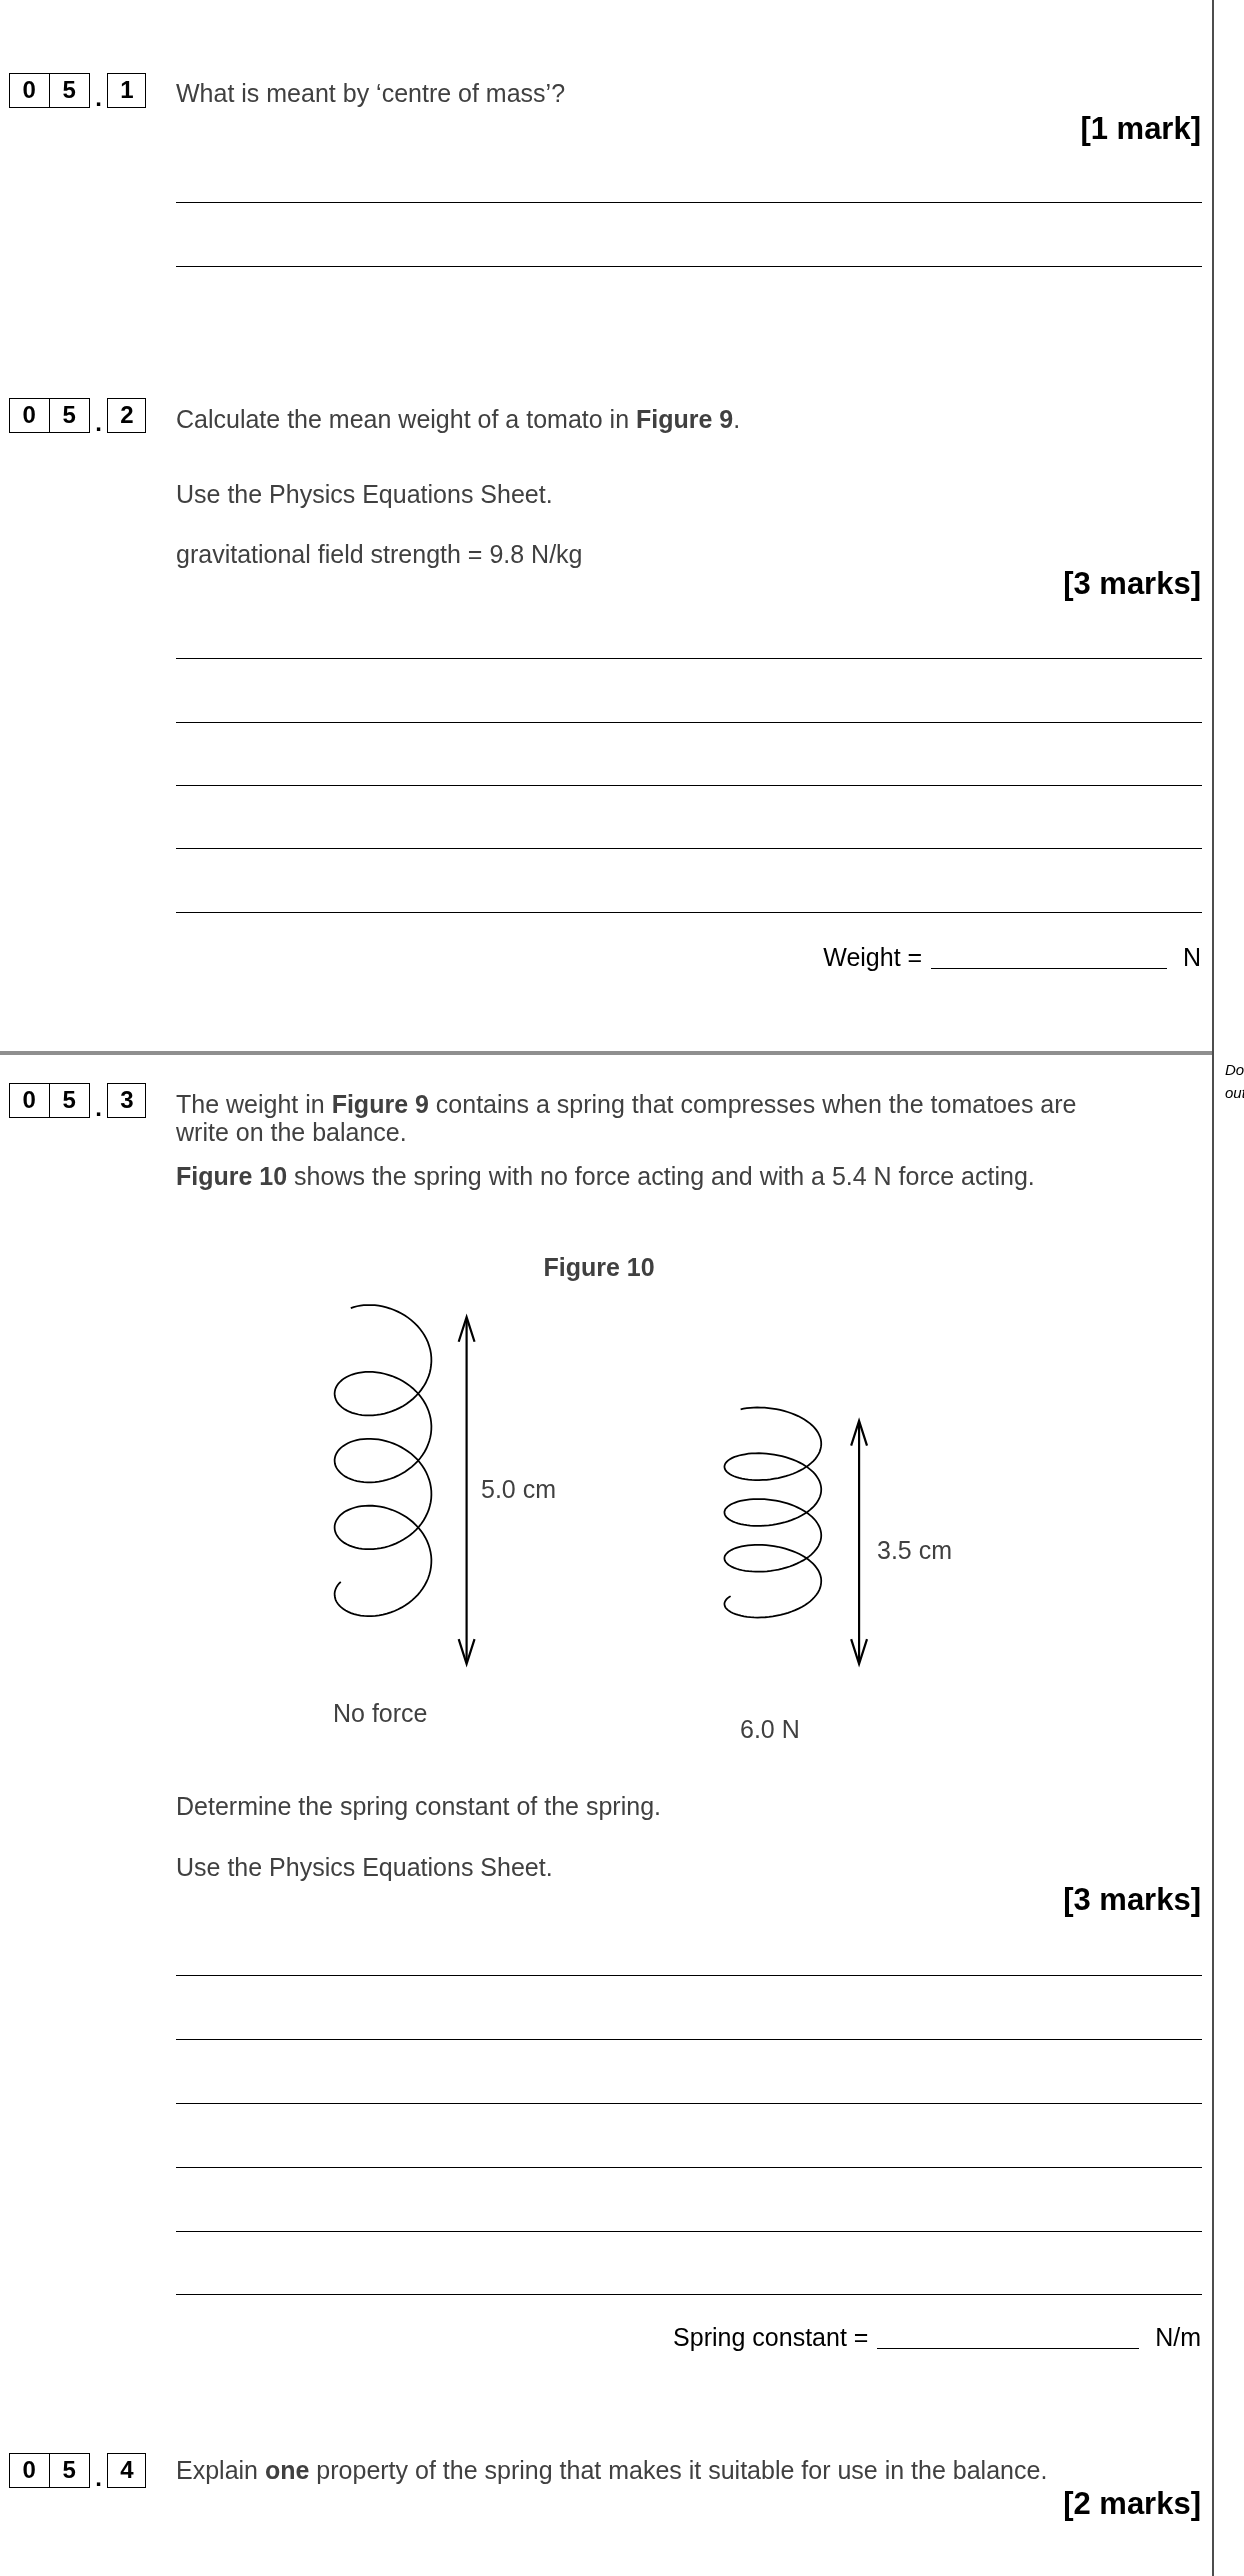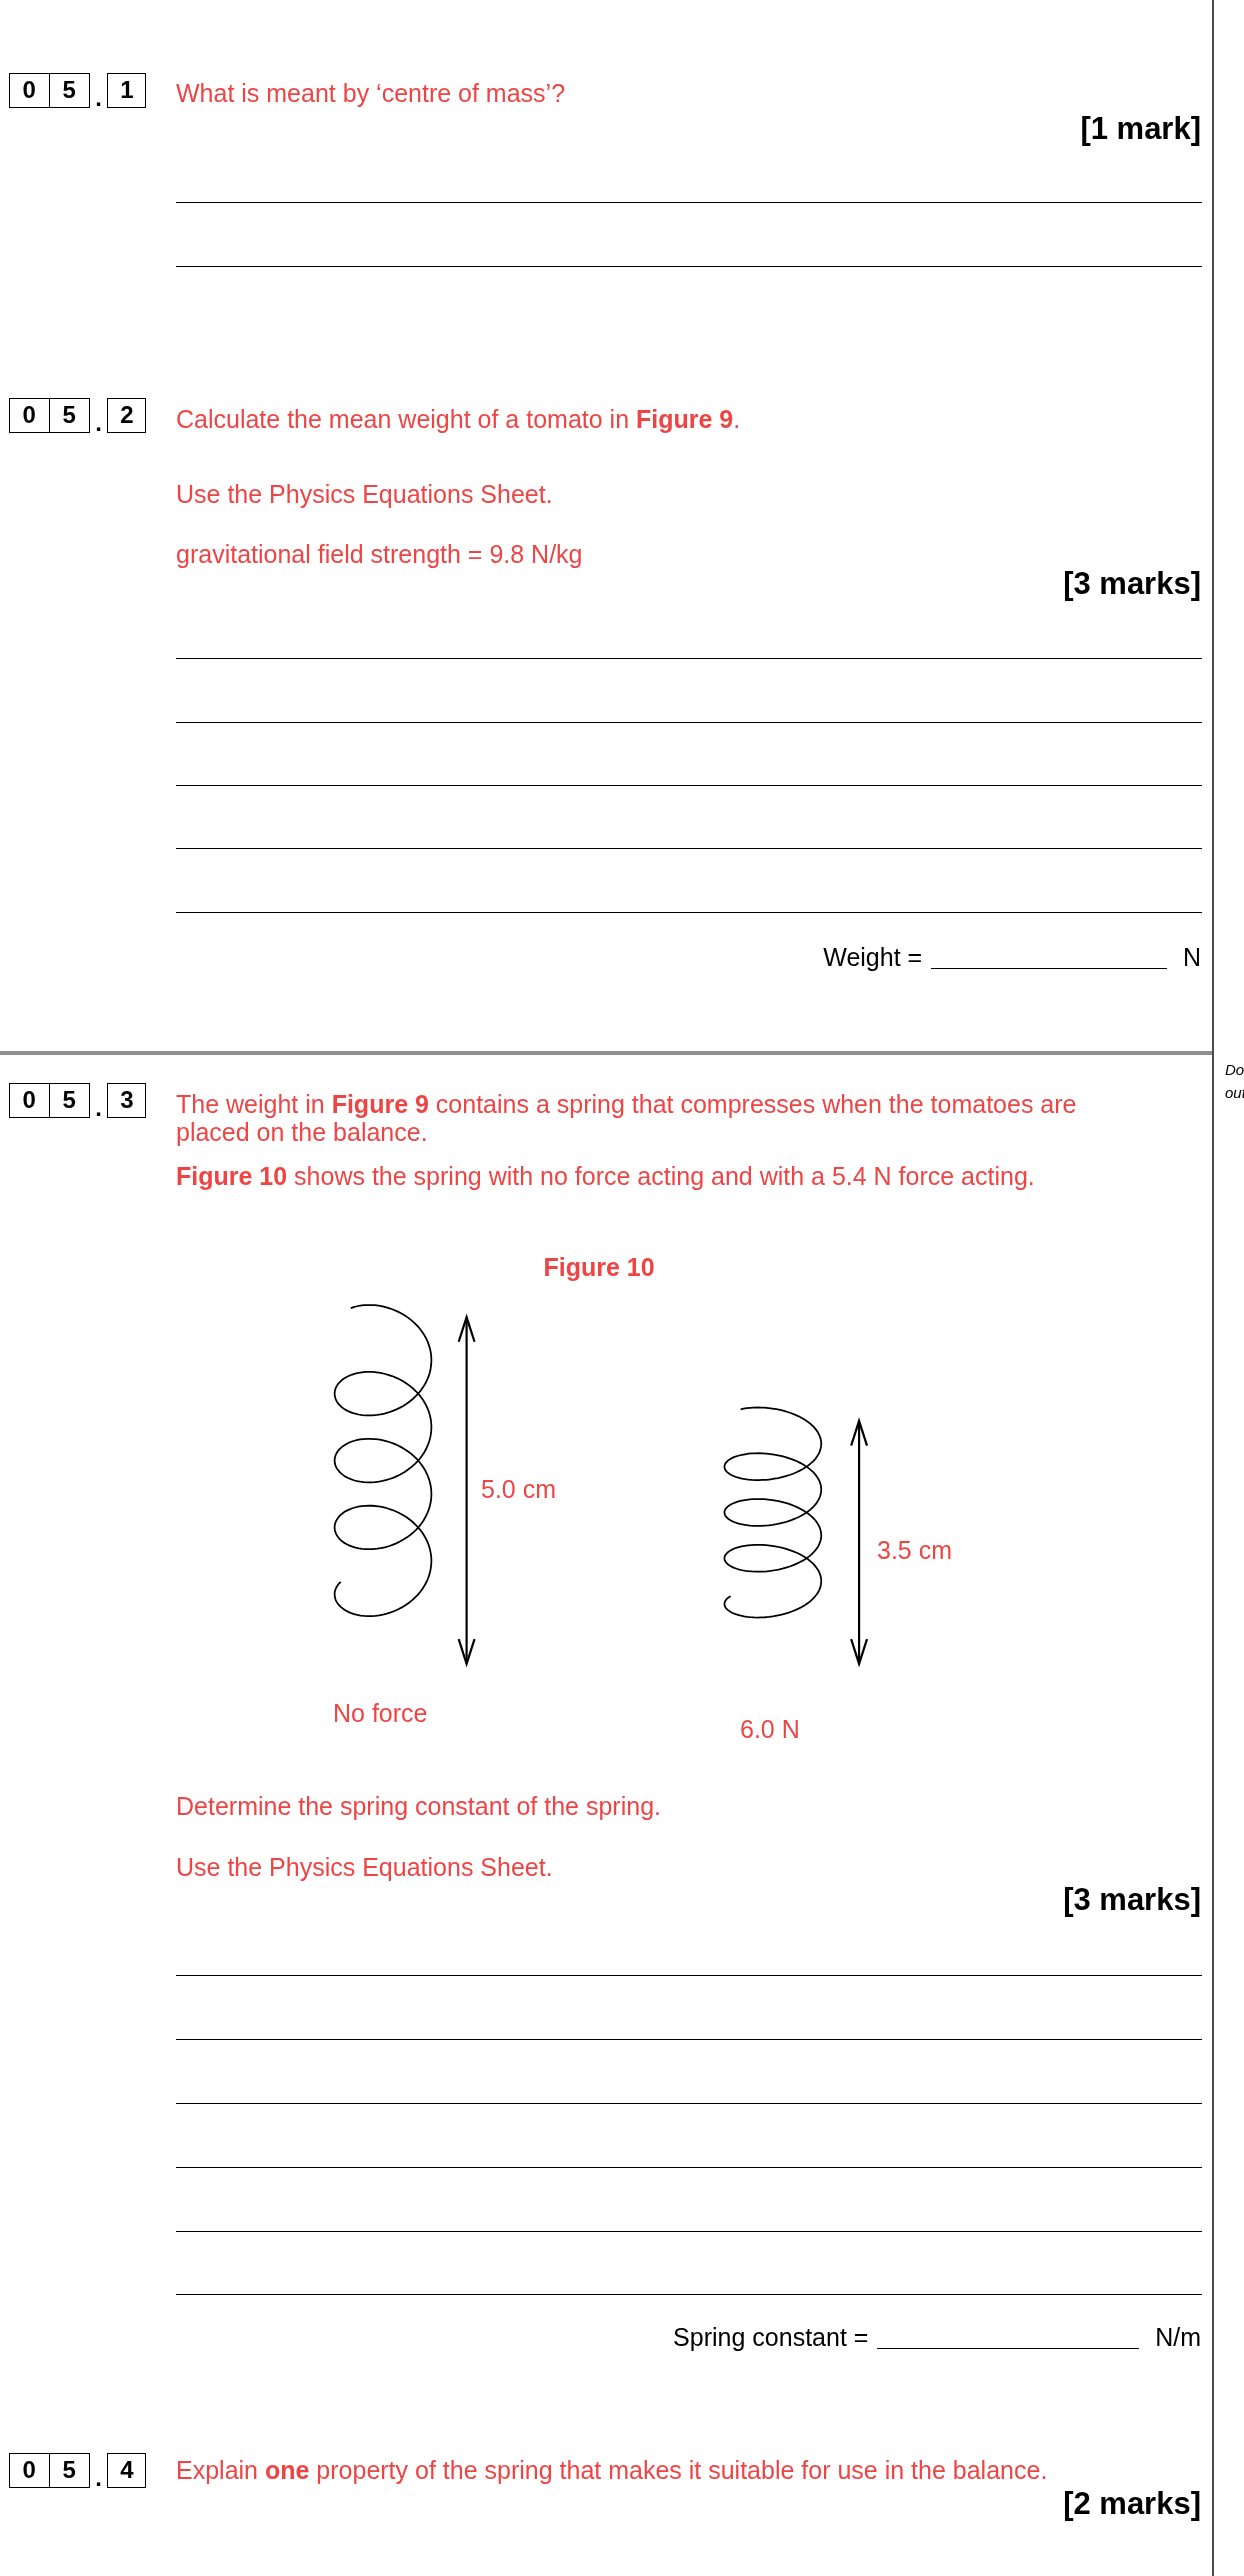--- a/index.html
+++ b/index.html
@@ -5,21 +5,21 @@
   html,body{margin:0;padding:0;}
   body{
     position:relative;
     width:1244px;height:2576px;
     background:#ffffff;
     overflow:hidden;
     font-family:"Liberation Sans", sans-serif;
     color:#000;
   }
   .abs{position:absolute;}
-  .txt{font-size:25px;line-height:28px;white-space:nowrap;color:#ef4444;}
+  .txt{font-size:25px;line-height:28px;white-space:nowrap;color:#404040;}
   .center{text-align:center;}
   .bold{font-weight:bold;}
   .marks{position:absolute;right:43px;font-weight:bold;font-size:31px;line-height:26.4px;white-space:nowrap;}
   .ansline{position:absolute;left:176px;width:1026px;height:0;border-top:1.8px solid #000;}
   .qnum{position:absolute;left:8.8px;display:flex;align-items:flex-end;}
   .qbox{display:flex;border:1.8px solid #000;height:35px;box-sizing:border-box;background:#fff;}
   .qcell{width:39px;text-align:center;font-weight:bold;font-size:24px;line-height:31px;}
   .qcell+.qcell{border-left:1.8px solid #000;}
   .qcell-single{width:37px;text-align:center;font-weight:bold;font-size:24px;line-height:31px;}
   .qsep{width:17.6px;text-align:center;font-weight:bold;font-size:24px;line-height:21px;align-self:flex-end;}
@@ -85,21 +85,21 @@
   <div class="qbox">
     <div class="qcell">0</div>
     <div class="qcell">5</div>
   </div>
   <div class="qsep">.</div>
   <div class="qbox">
     <div class="qcell-single">3</div>
   </div>
 </div>
 <div class="abs txt" style="left:176px;top:1090px;"><span>The weight in </span><b>Figure 9</b><span> contains a spring that compresses when the tomatoes are</span></div>
-<div class="abs txt" style="left:176px;top:1118px;">placed on the balance.</div>
+<div class="abs txt" style="left:176px;top:1118px;">write on the balance.</div>
 <div class="abs txt" style="left:176px;top:1162px;"><b>Figure 10</b><span> shows the spring with no force acting and with a 5.4 N force acting.</span></div>
 
 <div class="abs txt bold center" style="left:238px;top:1253px;width:722px;">Figure 10</div>
 
 <svg class="abs" style="left:264px;top:1259px;" width="722" height="484" viewBox="0 0 820 550">
   <path fill="none" stroke="#000" stroke-width="2" d="M98.4,55.9L101.7,54.7L105.4,53.7L109.2,53.0L113.1,52.5L117.2,52.3L121.4,52.3L125.7,52.5L130.1,53.1L134.5,53.9L138.9,55.0L143.3,56.3L147.6,57.9L151.8,59.8L156.0,61.9L159.9,64.3L163.8,66.9L167.4,69.7L170.9,72.8L174.1,76.0L177.1,79.5L179.8,83.1L182.2,86.9L184.3,90.8L186.1,94.8L187.5,99.0L188.7,103.2L189.5,107.4L189.9,111.8L190.0,116.1L189.7,120.4L189.1,124.7L188.2,128.9L186.9,133.1L185.2,137.2L183.3,141.2L181.0,145.0L178.4,148.7L175.6,152.3L172.5,155.6L169.2,158.8L165.6,161.7L161.9,164.5L158.0,167.0L153.9,169.2L149.7,171.2L145.4,172.9L141.1,174.4L136.7,175.6L132.3,176.6L127.9,177.2L123.6,177.6L119.3,177.8L115.2,177.6L111.1,177.3L107.2,176.7L103.5,175.8L100.0,174.8L96.7,173.5L93.7,172.0L90.9,170.4L88.4,168.6L86.3,166.6L84.4,164.6L82.8,162.4L81.6,160.1L80.7,157.8L80.2,155.4L80.0,153.1L80.2,150.7L80.7,148.3L81.6,146.0L82.8,143.7L84.3,141.5L86.2,139.5L88.4,137.5L90.8,135.7L93.6,134.1L96.6,132.6L99.9,131.3L103.4,130.2L107.1,129.4L111.0,128.8L115.0,128.4L119.1,128.3L123.4,128.4L127.7,128.8L132.1,129.4L136.5,130.4L140.9,131.6L145.3,133.0L149.5,134.8L153.7,136.7L157.8,139.0L161.7,141.5L165.5,144.2L169.1,147.1L172.4,150.3L175.5,153.6L178.3,157.1L180.9,160.8L183.2,164.7L185.1,168.7L186.8,172.7L188.1,176.9L189.1,181.2L189.7,185.5L190.0,189.8L189.9,194.1L189.5,198.4L188.7,202.7L187.6,206.9L186.1,211.0L184.4,215.1L182.3,219.0L179.9,222.8L177.2,226.4L174.2,229.9L171.0,233.1L167.6,236.2L163.9,239.0L160.1,241.7L156.1,244.0L152.0,246.2L147.8,248.1L143.4,249.7L139.1,251.0L134.7,252.1L130.3,252.9L125.9,253.5L121.6,253.7L117.4,253.8L113.3,253.5L109.3,253.1L105.5,252.3L101.9,251.4L98.5,250.2L95.3,248.9L92.4,247.3L89.8,245.6L87.4,243.7L85.4,241.7L83.6,239.6L82.2,237.4L81.1,235.1L80.4,232.8L80.1,230.4L80.0,228.0L80.4,225.6L81.0,223.3L82.1,221.0L83.4,218.7L85.1,216.6L87.1,214.6L89.5,212.7L92.1,211.0L95.0,209.4L98.1,208.0L101.5,206.8L105.1,205.8L108.8,205.1L112.8,204.6L116.9,204.3L121.1,204.3L125.4,204.6L129.8,205.1L134.1,205.9L138.5,206.9L142.9,208.2L147.2,209.8L151.5,211.7L155.6,213.8L159.6,216.1L163.5,218.7L167.2,221.5L170.6,224.6L173.9,227.8L176.8,231.2L179.6,234.9L182.0,238.6L184.1,242.5L185.9,246.6L187.4,250.7L188.6,254.9L189.4,259.2L189.9,263.5L190.0,267.8L189.8,272.1L189.2,276.4L188.2,280.7L187.0,284.8L185.4,288.9L183.4,292.9L181.2,296.8L178.7,300.5L175.9,304.1L172.8,307.4L169.5,310.6L165.9,313.6L162.2,316.3L158.3,318.8L154.2,321.1L150.0,323.1L145.8,324.9L141.4,326.4L137.0,327.6L132.6,328.5L128.3,329.2L123.9,329.7L119.7,329.8L115.5,329.7L111.4,329.4L107.5,328.8L103.8,328.0L100.3,326.9L97.0,325.7L93.9,324.2L91.1,322.6L88.6,320.8L86.4,318.9L84.5,316.8L82.9,314.6L81.7,312.4L80.8,310.1L80.2,307.7L80.0,305.3L80.1,302.9L80.6,300.5L81.5,298.2L82.7,295.9L84.2,293.8L86.0,291.7L88.2,289.7L90.6,287.9L93.4,286.2L96.4,284.8L99.6,283.5L103.1,282.4L106.8,281.5L110.6,280.9L114.7,280.5L118.8,280.3L123.1,280.4L127.4,280.8L131.8,281.4L136.2,282.3L140.6,283.5L144.9,285.0L149.2,286.7L153.4,288.6L157.5,290.8L161.4,293.3L165.2,296.0L168.8,298.9L172.1,302.1L175.3,305.4L178.1,308.9L180.7,312.6L183.0,316.4L185.0,320.4L186.7,324.5L188.0,328.6L189.0,332.9L189.7,337.2L190.0,341.5L189.9,345.8L189.5,350.1L188.8,354.4L187.7,358.6L186.3,362.8L184.5,366.8L182.4,370.7L180.1,374.5L177.4,378.2L174.5,381.7L171.3,384.9L167.9,388.0L164.2,390.9L160.4,393.5L156.4,395.9L152.3,398.1L148.1,400.0L143.8,401.6L139.4,403.0L135.0,404.1L130.6,404.9L126.3,405.5L121.9,405.8L117.7,405.8L113.6,405.6L109.6,405.2L105.8,404.5L102.2,403.5L98.7,402.4L95.6,401.0L92.6,399.5L90.0,397.8L87.6,395.9L85.5,393.9L83.7,391.8L82.3,389.6L81.2,387.3L80.5,385.0L80.1,382.6L80.0,380.2L80.3,377.8L81.0,375.5L82.0,373.2L83.3,371.0L85.0,368.8L87.0,366.8"></path>
   <path fill="none" stroke="#000" stroke-width="2" d="M541.4,170.8L544.7,170.1L548.4,169.5L552.2,169.1L556.1,168.8L560.2,168.7L564.4,168.8L568.7,169.0L573.1,169.4L577.5,169.9L581.9,170.6L586.3,171.5L590.6,172.6L594.8,173.9L599.0,175.3L602.9,176.8L606.8,178.5L610.4,180.4L613.9,182.4L617.1,184.6L620.1,186.8L622.8,189.2L625.2,191.6L627.3,194.2L629.1,196.8L630.5,199.5L631.7,202.3L632.5,205.1L632.9,207.9L633.0,210.7L632.7,213.5L632.1,216.3L631.2,219.1L629.9,221.8L628.2,224.5L626.3,227.1L624.0,229.6L621.4,232.0L618.6,234.3L615.5,236.5L612.2,238.6L608.6,240.5L604.9,242.3L601.0,244.0L596.9,245.5L592.7,246.8L588.4,247.9L584.1,248.9L579.7,249.7L575.3,250.4L570.9,250.9L566.6,251.1L562.3,251.3L558.2,251.2L554.1,251.0L550.2,250.7L546.5,250.2L543.0,249.6L539.7,248.8L536.7,247.9L533.9,246.9L531.4,245.7L529.3,244.5L527.4,243.2L525.8,241.9L524.6,240.5L523.7,239.0L523.2,237.5L523.0,236.0L523.2,234.5L523.7,233.1L524.6,231.6L525.8,230.2L527.3,228.8L529.2,227.5L531.4,226.3L533.8,225.2L536.6,224.2L539.6,223.3L542.9,222.5L546.4,221.9L550.1,221.3L554.0,221.0L558.0,220.8L562.1,220.7L566.4,220.9L570.7,221.2L575.1,221.6L579.5,222.3L583.9,223.1L588.3,224.0L592.5,225.2L596.7,226.5L600.8,228.0L604.7,229.6L608.5,231.4L612.1,233.3L615.4,235.4L618.5,237.6L621.3,239.9L623.9,242.3L626.2,244.8L628.1,247.4L629.8,250.1L631.1,252.8L632.1,255.6L632.7,258.4L633.0,261.2L632.9,264.0L632.5,266.8L631.7,269.6L630.6,272.4L629.1,275.1L627.4,277.7L625.3,280.3L622.9,282.7L620.2,285.1L617.2,287.4L614.0,289.5L610.6,291.5L606.9,293.4L603.1,295.1L599.1,296.7L595.0,298.1L590.8,299.4L586.4,300.4L582.1,301.3L577.7,302.1L573.3,302.6L568.9,303.0L564.6,303.3L560.4,303.3L556.3,303.2L552.3,302.9L548.5,302.5L544.9,301.9L541.5,301.2L538.3,300.4L535.4,299.4L532.8,298.4L530.4,297.2L528.4,296.0L526.6,294.6L525.2,293.3L524.1,291.8L523.4,290.4L523.1,288.9L523.0,287.4L523.4,285.9L524.0,284.4L525.1,283.0L526.4,281.6L528.1,280.3L530.1,279.0L532.5,277.8L535.1,276.8L538.0,275.8L541.1,274.9L544.5,274.2L548.1,273.6L551.8,273.2L555.8,272.9L559.9,272.8L564.1,272.8L568.4,273.0L572.8,273.4L577.1,273.9L581.5,274.6L585.9,275.5L590.2,276.6L594.5,277.8L598.6,279.2L602.6,280.7L606.5,282.5L610.2,284.3L613.6,286.3L616.9,288.4L619.8,290.7L622.6,293.0L625.0,295.5L627.1,298.0L628.9,300.7L630.4,303.4L631.6,306.1L632.4,308.9L632.9,311.7L633.0,314.5L632.8,317.3L632.2,320.2L631.2,322.9L630.0,325.7L628.4,328.3L626.4,330.9L624.2,333.5L621.7,335.9L618.9,338.2L615.8,340.4L612.5,342.5L608.9,344.4L605.2,346.2L601.3,347.9L597.2,349.4L593.0,350.7L588.8,351.9L584.4,352.9L580.0,353.7L575.6,354.4L571.3,354.9L566.9,355.2L562.7,355.3L558.5,355.3L554.4,355.1L550.5,354.8L546.8,354.3L543.3,353.7L540.0,352.9L536.9,352.0L534.1,351.0L531.6,349.9L529.4,348.7L527.5,347.4L525.9,346.0L524.7,344.6L523.8,343.2L523.2,341.7L523.0,340.2L523.1,338.7L523.6,337.2L524.5,335.8L525.7,334.4L527.2,333.0L529.0,331.7L531.2,330.5L533.6,329.3L536.4,328.3L539.4,327.4L542.6,326.6L546.1,326.0L549.8,325.4L553.6,325.1L557.7,324.8L561.8,324.8L566.1,324.9L570.4,325.2L574.8,325.6L579.2,326.3L583.6,327.0L587.9,328.0L592.2,329.1L596.4,330.5L600.5,331.9L604.4,333.5L608.2,335.3L611.8,337.2L615.1,339.3L618.3,341.5L621.1,343.8L623.7,346.2L626.0,348.7L628.0,351.3L629.7,353.9L631.0,356.7L632.0,359.4L632.7,362.2L633.0,365.0L632.9,367.9L632.5,370.7L631.8,373.5L630.7,376.2L629.3,378.9L627.5,381.6L625.4,384.1L623.1,386.6L620.4,389.0L617.5,391.3L614.3,393.4L610.9,395.4L607.2,397.3L603.4,399.0L599.4,400.6L595.3,402.1L591.1,403.3L586.8,404.4L582.4,405.3L578.0,406.1L573.6,406.7L569.3,407.1L564.9,407.3L560.7,407.4L556.6,407.3L552.6,407.0L548.8,406.6L545.2,406.0L541.7,405.3L538.6,404.5L535.6,403.6L533.0,402.5L530.6,401.4L528.5,400.1L526.7,398.8L525.3,397.4L524.2,396.0L523.5,394.5L523.1,393.0L523.0,391.5L523.3,390.1L524.0,388.6L525.0,387.1L526.3,385.7L528.0,384.4L530.0,383.1"></path>
 
   <g stroke="#000" stroke-width="2.5" fill="none">
     <line x1="230" y1="68" x2="230" y2="458"></line>

